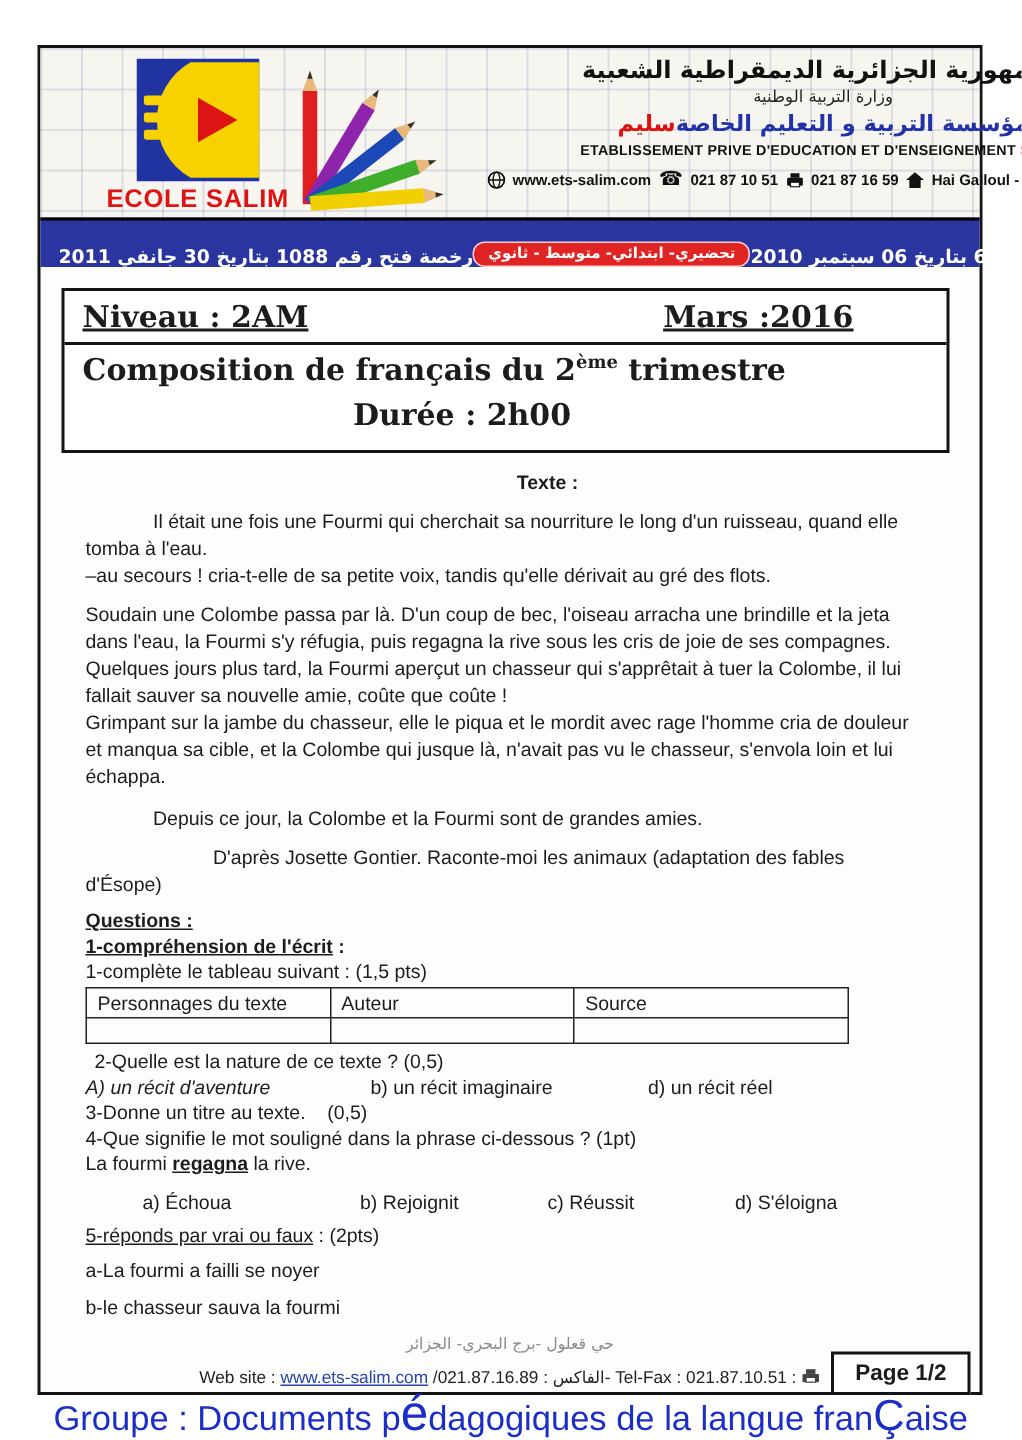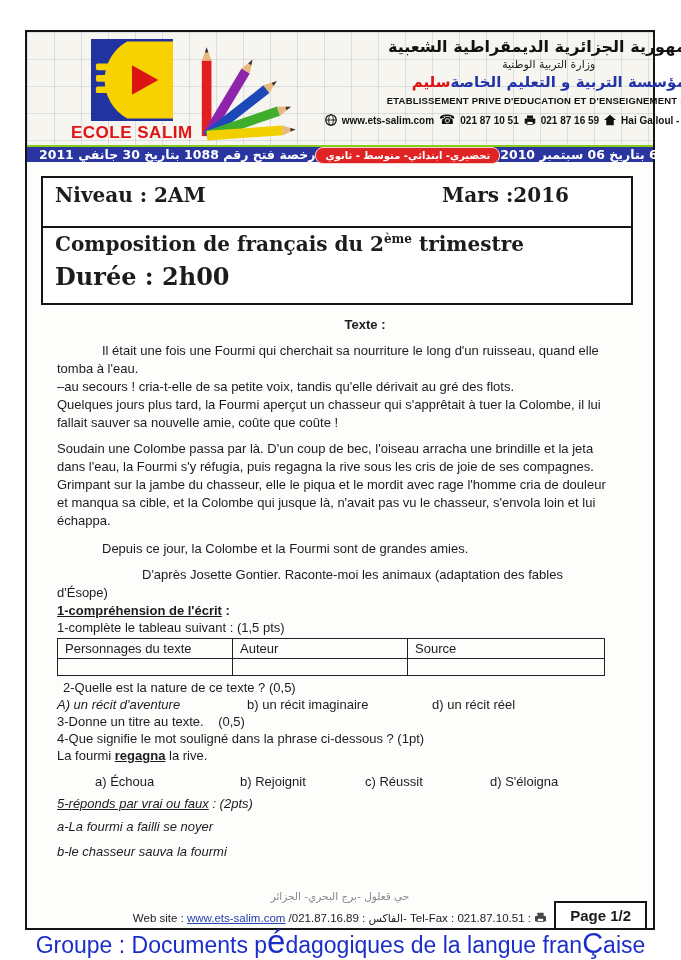--- a/index.html
+++ b/index.html
@@ -28,59 +28,59 @@
   .ar2 { font-size:11px; color:#222; line-height:15px; }
   .ar3 { font-size:15px; font-weight:bold; color:#2233aa; line-height:21px; }
   .ar3 .red { color:#dd1111; }
   .etab { font-size:9.5px; font-weight:bold; color:#111; letter-spacing:.2px; line-height:15px; }
   .etab .red { color:#dd1111; }
   .contact { display:flex; align-items:center; justify-content:center; gap:5px;
              font-size:10px; font-weight:bold; color:#111; margin-top:6px; white-space:nowrap; }
   .contact svg { width:12px; height:12px; }
   .phone-glyph { font-family:"DejaVu Sans", sans-serif; font-size:13px; line-height:10px; }
 
-  .blue-bar { height:17px; background:#2a35a0; display:flex; align-items:flex-start;
-              justify-content:space-between; padding:0 12px; border-top:2px solid #84cc16; }
+  .blue-bar { height:33px; background:#2a35a0; display:flex; align-items:flex-end;
+              justify-content:space-between; padding:0 12px; border-top:2px solid #000000; }
   .blue-bar .bar-txt { color:#fff; font-size:12.5px; font-weight:bold; white-space:nowrap; }
   .badge { background:#e02424; border:1px solid #ffd0d0; border-radius:8px; color:#fff;
            font-size:10px; font-weight:bold; padding:2px 9px; white-space:nowrap; }
 
   
   .exam-box { margin:14px 0 0 14px; width:592px; border:2px solid #141414; background:#fff;
               font-family:"DejaVu Serif", serif; font-weight:bold; }
-  .exam-row1 { display:flex; justify-content:space-between; padding:5px 14px 19px 12px;
-               border-bottom:2px solid #141414; font-size:20px; }
+  .exam-row1 { display:flex; justify-content:space-between; padding:5px 14px 5px 12px;
+               border-bottom:2px solid #141414; font-size:20px;text-decoration:underline; }
   .exam-row1 .date { padding-right:48px; }
   .exam-row2 { padding:4px 12px 12px 12px; }
   .exam-title { font-size:20px; }
   .exam-title sup { font-size:12px; }
-  .exam-duree { text-align:left; padding-right:58px; font-size:24px; margin-top:6px; }
+  .exam-duree { text-align:center; padding-right:58px; font-size:20px; margin-top:6px; }
 
   
   .content { padding:12px 38px 0 30px; font-size:13px; }
   .texte-label { font-weight:bold; margin-left:58px; margin-bottom:10px;text-align:center; }
   .para { line-height:18px; }
   .ind1 { text-indent:45px; } .gap8 { margin-top:8px; } .gap10 { margin-top:10px; }
   .source-line { line-height:18px; text-indent:85px; margin-top:8px; }
   .q-head { font-weight:bold; text-decoration:underline; margin-top:6px; line-height:17px; }
   .q-line { line-height:17px; }
   .ul { text-decoration:underline; }
   .bold { font-weight:bold; }
 
-  table.q-table { border-collapse:collapse; margin-top:2px; width:548px; }
+  table.q-table { border-collapse:collapse; margin-top:2px; width:509px; }
   table.q-table th, table.q-table td { border:1.5px solid #222; font-size:13px; font-weight:normal;
       text-align:left; padding:1px 7px; }
   table.q-table th { height:20px; }
   table.q-table td { height:17px; }
 
   .opts { display:flex; line-height:17px; }
   .opts2 { display:flex; line-height:17px; padding-left:38px; margin-top:9px; }
   .w190 { width:190px;font-style:italic; } .w185 { width:185px; }
   .w145 { width:145px; } .w125 { width:125px; }
-  .vf { margin-top:5px; line-height:18px;font-style:italic; }
+  .vf { margin-top:5px; line-height:18px; }
 
   
   .doc-footer { position:absolute; left:0; right:0; bottom:3px; text-align:center; }
   .f-ar { font-size:10.5px; color:#8a8a8a; line-height:15px; }
   .f-web { font-size:11.5px; font-weight:400; color:#222; margin-top:8px; }
   .f-web a { color:#2743b0; text-decoration:underline; }
   .f-web .ar { font-size:11px; }
   .f-web svg { width:13px; height:11px; vertical-align:-1px; }
   .page-box { position:absolute; right:6px; bottom:-2px; border:2.5px solid #141414; background:#fff;
               font-weight:bold; font-size:15px; padding:4px 14px; }
@@ -180,26 +180,27 @@
       <div class="exam-row2">
         <div class="exam-title"><span>Composition de français du 2</span><sup>ème</sup><span> trimestre</span></div>
         <div class="exam-duree">Durée : 2h00</div>
       </div>
     </div>
 
     <div class="content">
       <div class="texte-label">Texte :</div>
       <div class="para ind1">Il était une fois une Fourmi qui cherchait sa nourriture le long d'un ruisseau, quand elle tomba à l'eau.</div>
       <div class="para">–au secours ! cria-t-elle de sa petite voix, tandis qu'elle dérivait au gré des flots.</div>
+      <div class="para gap8">Soudain une Colombe passa par là. D'un coup de bec, l'oiseau arracha une brindille et la jeta dans l'eau, la Fourmi s'y réfugia, puis regagna la rive sous les cris de joie de ses compagnes.</div>
       <div class="para">Quelques jours plus tard, la Fourmi aperçut un chasseur qui s'apprêtait à tuer la Colombe, il lui fallait sauver sa nouvelle amie, coûte que coûte !</div>
-      <div class="para gap8">Soudain une Colombe passa par là. D'un coup de bec, l'oiseau arracha une brindille et la jeta dans l'eau, la Fourmi s'y réfugia, puis regagna la rive sous les cris de joie de ses compagnes.</div>
       <div class="para">Grimpant sur la jambe du chasseur, elle le piqua et le mordit avec rage l'homme cria de douleur et manqua sa cible, et la Colombe qui jusque là, n'avait pas vu le chasseur, s'envola loin et lui échappa.</div>
       <div class="para ind1 gap10">Depuis ce jour, la Colombe et la Fourmi sont de grandes amies.</div>
       <div class="source-line">D'après Josette Gontier. Raconte-moi les animaux (adaptation des fables d'Ésope)</div>
 
+      <div class="q-head">Questions :</div>
       <div class="q-line"><span class="bold ul">1-compréhension de l'écrit</span><span class="bold"> :</span></div>
       <div class="q-line">1-complète le tableau suivant : (1,5 pts)</div>
 
       <table class="q-table">
         <tbody>
             <tr>
           <th style="width:32%">Personnages du texte</th>
           <th style="width:32%">Auteur</th>
           <th style="width:36%">Source</th>
         </tr>

